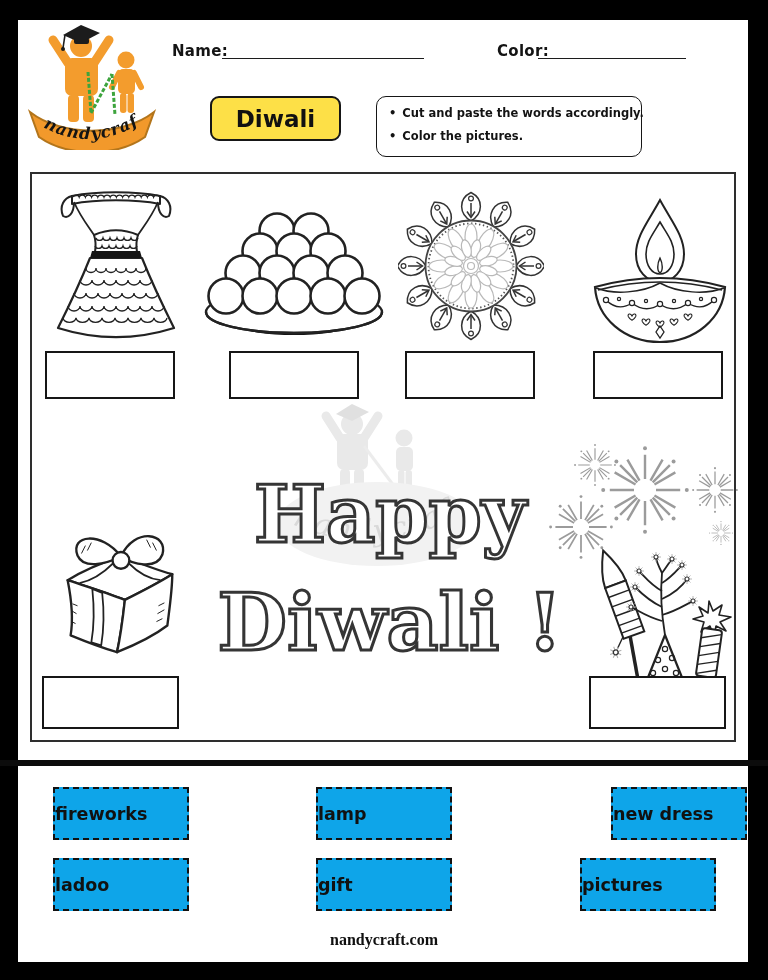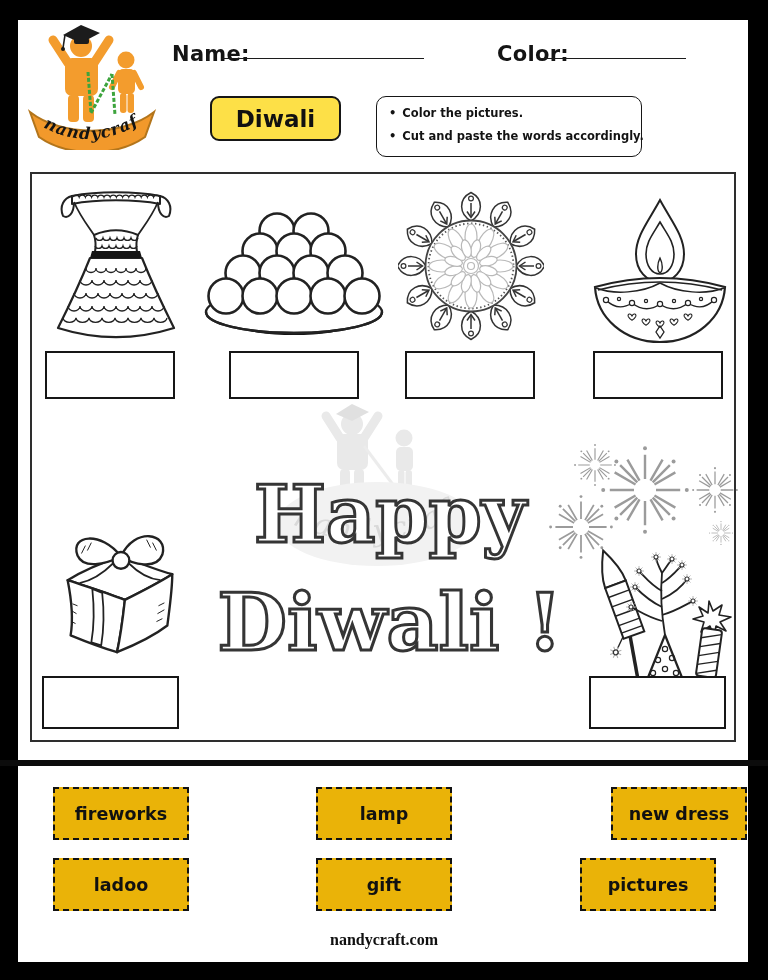--- a/index.html
+++ b/index.html
@@ -1,34 +1,34 @@
 <!DOCTYPE html>
 <html><head>
 <meta charset="utf-8">
 <style>
   html,body{margin:0;padding:0;}
   body{width:768px;height:980px;position:relative;background:#000;font-family:"DejaVu Sans",sans-serif;overflow:hidden;}
   .abs{position:absolute;}
   .page{left:18px;top:20px;width:730px;height:942px;background:#fff;}
   
-  .field-label{font-size:21px;font-weight:600;color:#141414;letter-spacing:.3px;}
+  .field-label{font-size:15px;font-weight:600;color:#141414;letter-spacing:.3px;}
   .field-line{border-bottom:1.7px solid #1c1c1c;height:16px;}
   .title-box{left:210px;top:96px;width:127px;height:41px;border:2.3px solid #161616;border-radius:9px;display:flex;align-items:center;justify-content:center;background:#fde047;}
   .title-box span{font-size:23px;font-weight:700;color:#111;}
   .instr-box{left:376px;top:96px;width:266px;height:61px;border:1.8px solid #161616;border-radius:10px;background:#fff;box-sizing:border-box;padding:9px 10px 0 12px;}
   .instr-line{font-size:11.5px;font-weight:600;color:#131313;margin-bottom:9px;white-space:nowrap;}
   .instr-line .bullet{margin-right:6px;}
   
   .main-box{left:30px;top:172px;width:706px;height:570px;border:2.4px solid #2e2e2e;background:transparent;box-sizing:border-box;}
   .ansbox{border:2.3px solid #161616;background:#fff;box-sizing:border-box;}
   .ansbox.row1{top:351px;width:130px;height:48px;}
   .ansbox.big{width:137px;height:53px;top:676px;border-width:2.7px;z-index:3;}
   .divider{left:0;top:760px;width:768px;height:6px;background:#0c0c0c;}
   
-  .card{width:136px;height:53px;border:2px dashed #121212;display:flex;align-items:center;justify-content:center;background:#eab308;box-sizing:border-box;}
+  .card{width:136px;height:53px;border:2px dashed #121212;display:flex;align-items:center;background:#0ea5e9;box-sizing:border-box;}
   .card span{font-size:17.5px;font-weight:600;color:#111;}
   .footer{left:0;top:931px;width:768px;text-align:center;font-family:"Liberation Serif",serif;font-size:16px;font-weight:600;color:#101010;}
   svg{display:block;}
   .z1{z-index:1;}
 </style>
 </head>
 <body>
 
 <div class="abs page"></div>
 
@@ -75,22 +75,22 @@
 <div class="abs field-label" style="left:172px;top:42px;">Name:</div>
 <div class="abs field-line" style="left:222px;top:42px;width:202px;"></div>
 <div class="abs field-label" style="left:497px;top:42px;">Color:</div>
 <div class="abs field-line" style="left:538px;top:42px;width:148px;"></div>
 
 <div class="abs title-box">
   <span>Diwali</span>
 </div>
 
 <div class="abs instr-box">
+  <div class="instr-line"><span class="bullet">•</span><span>Cut and paste the words accordingly.</span></div>
   <div class="instr-line"><span class="bullet">•</span><span>Color the pictures.</span></div>
-  <div class="instr-line"><span class="bullet">•</span><span>Cut and paste the words accordingly.</span></div>
 </div>
 
 <div class="abs main-box"></div>
 
 <svg class="abs" style="left:52px;top:188px;" width="128" height="158" viewBox="0 0 128 158">
   <g stroke="#222" stroke-width="2" fill="#fff" stroke-linejoin="round">
     <path d="M20,8 C12,10 7,18 11,28 C16,31 22,26 22,14 Z"></path>
     <path d="M108,8 C116,10 121,18 117,28 C112,31 106,26 106,14 Z"></path>
     <path d="M20,8 C45,3 83,3 108,8 L108,16 C83,11 45,11 20,16 Z"></path>
     <path d="M22,14 C28,28 36,38 42,47 L86,47 C92,38 100,28 106,14" fill="none" stroke-width="1.8"></path>

